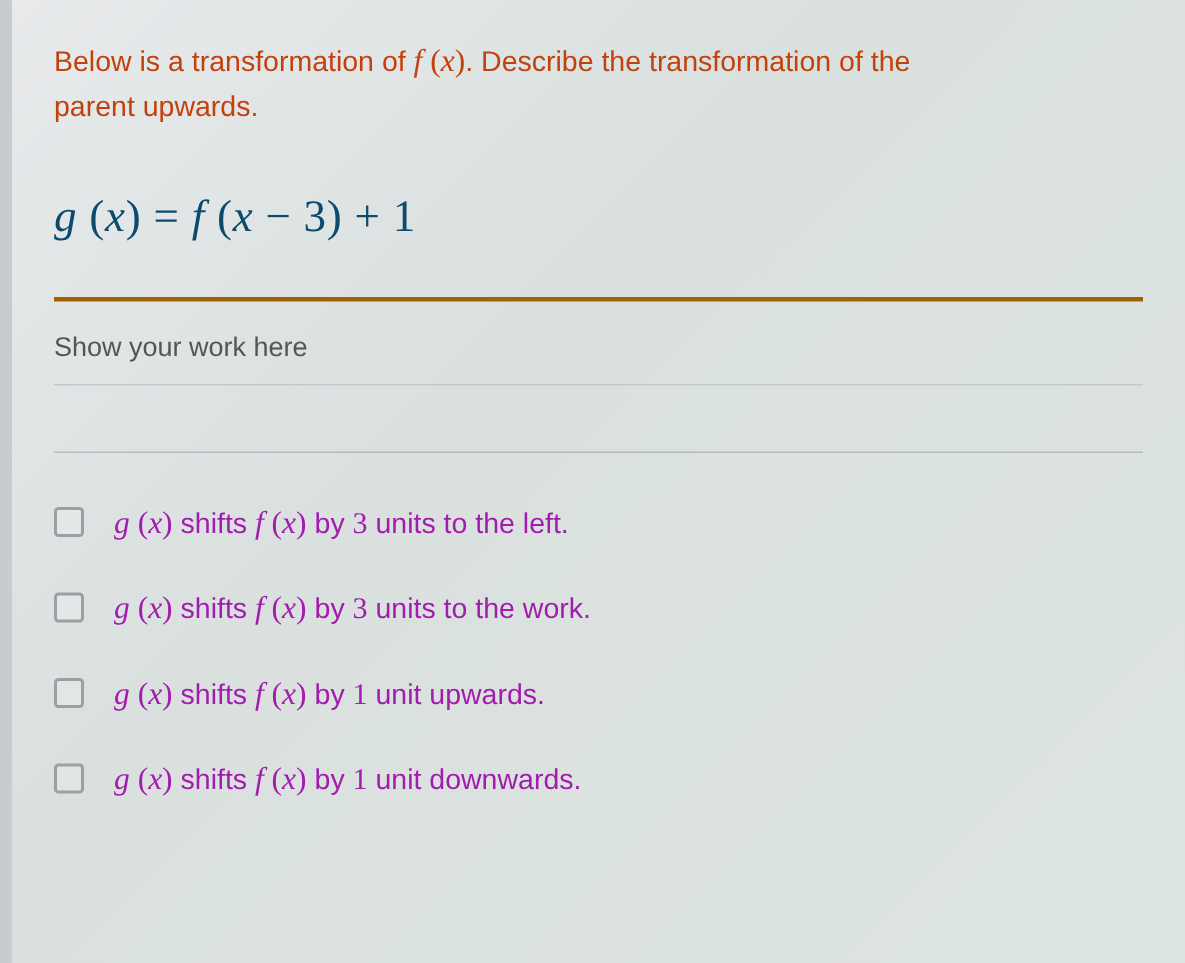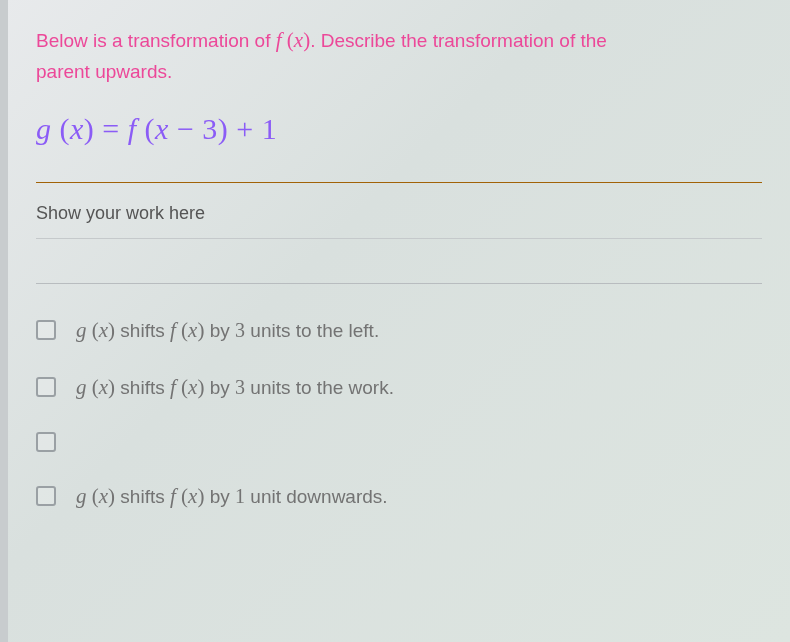--- a/index.html
+++ b/index.html
@@ -17,36 +17,36 @@
       position: relative;
     }
     .container {
       border-left: 8px solid #c8ccce;
       height: 100%;
       padding: 24px 28px 18px 28px;
     }
     .question-text {
       font-size: 19px;
       line-height: 1.55;
-      color: #ec4899;
-      margin-bottom: 26px;
+      color: #c2410c;
+      margin-bottom: 42px;
     }
     .equation {
       font-family: Georgia, 'Times New Roman', serif;
       font-size: 30px;
-      color: #8b5cf6;
+      color: #0c4a6e;
       margin-bottom: 36px;
       font-style: italic;
       letter-spacing: 0.5px;
     }
     .equation .num {
       font-style: normal;
     }
     .work-section {
-      border-top: 1px solid #a16207;
+      border-top: 3px solid #a16207;
       border-bottom: 1px solid #b8bcbf;
     }
     .work-label {
       font-size: 18px;
       color: #555;
       padding: 20px 0 14px 0;
       border-bottom: 1px solid #c5c9cb;
     }
     .work-area {
       height: 44px;
@@ -64,21 +64,21 @@
       width: 20px;
       height: 20px;
       border: 2px solid #9aa0a4;
       border-radius: 3px;
       background: rgba(255,255,255,0.2);
       flex-shrink: 0;
       cursor: pointer;
     }
     .option-text {
       font-size: 19px;
-      color: #737373;
+      color: #a21caf;
       font-family: Arial, sans-serif;
     }
     .mfn {
       font-family: Georgia, 'Times New Roman', serif;
       font-style: italic;
       font-size: 21px;
     }
     .mparen {
       font-family: Georgia, 'Times New Roman', serif;
       font-style: normal;
@@ -126,20 +126,23 @@
 
     <div class="option">
       <div class="checkbox"></div>
       <div class="option-text">
         <span class="mfn">g</span><span class="mparen"> (</span><span class="mvar">x</span><span class="mparen">)</span><span> shifts </span><span class="mfn">f</span><span class="mparen"> (</span><span class="mvar">x</span><span class="mparen">)</span><span> by </span><span class="mnum">3</span><span> units to the work.</span>
       </div>
     </div>
 
     <div class="option">
       <div class="checkbox"></div>
+      <div class="option-text">
+        <span class="mfn">g</span><span class="mparen"> (</span><span class="mvar">x</span><span class="mparen">)</span><span> shifts </span><span class="mfn">f</span><span class="mparen"> (</span><span class="mvar">x</span><span class="mparen">)</span><span> by </span><span class="mnum">1</span><span> unit upwards.</span>
+      </div>
     </div>
 
     <div class="option" style="margin-bottom:11px;">
       <div class="checkbox"></div>
       <div class="option-text">
         <span class="mfn">g</span><span class="mparen"> (</span><span class="mvar">x</span><span class="mparen">)</span><span> shifts </span><span class="mfn">f</span><span class="mparen"> (</span><span class="mvar">x</span><span class="mparen">)</span><span> by </span><span class="mnum">1</span><span> unit downwards.</span>
       </div>
     </div>
 
   </div>

